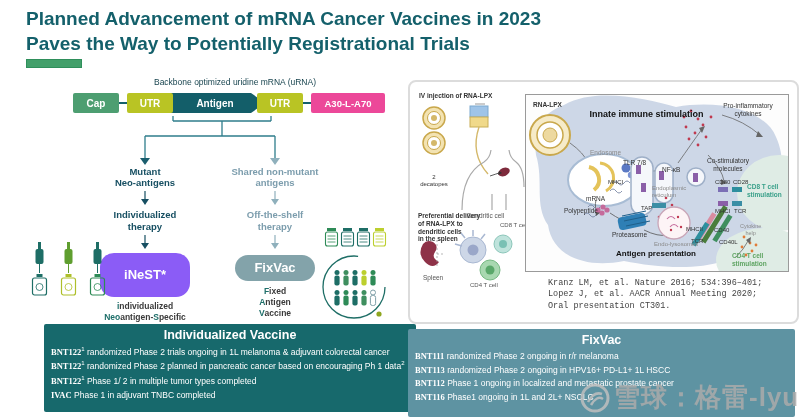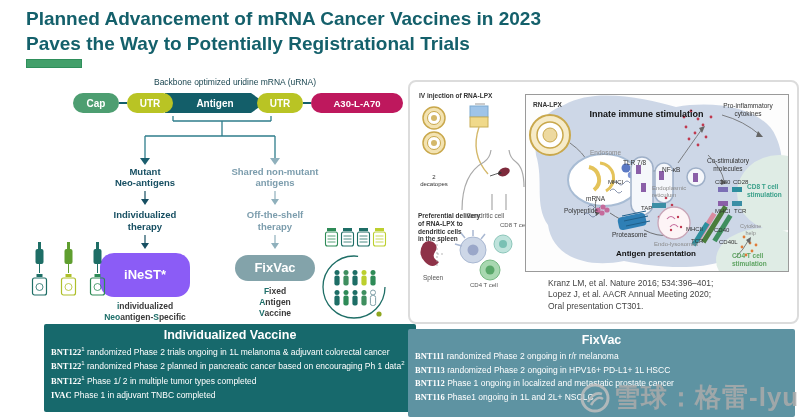--- a/index.html
+++ b/index.html
@@ -4,35 +4,35 @@
 <style>
   html,body{margin:0;padding:0;background:#fff;font-family:"Liberation Sans",sans-serif;}
   #stage{position:relative;width:800px;height:419px;background:#fff;overflow:hidden;}
   .abs{position:absolute;}
   .pre{white-space:pre-line;}
   .ctr{text-align:center;}
   
   .title{position:absolute;left:26px;top:6px;font-size:19px;font-weight:bold;color:#14606B;line-height:1.32;}
   .greenbar{position:absolute;left:26px;top:59px;width:54px;height:7px;background:#43A06B;border:1px solid #2F8F5B;}
   
-  .seg{height:20px;display:flex;align-items:center;justify-content:center;color:#fff;font-weight:bold;font-size:10px;border-radius:10px;}
+  .seg{height:20px;display:flex;align-items:center;justify-content:center;color:#fff;font-weight:bold;font-size:10px;border-radius:2px;}
   .conn{width:8px;height:2px;background:#14606B;align-self:center;}
   
   .col{position:absolute;display:flex;flex-direction:column;align-items:center;}
   .branchlbl{font-size:9.5px;font-weight:bold;line-height:1.18;text-align:center;}
   .pillbtn{display:flex;align-items:center;justify-content:center;color:#fff;font-weight:bold;font-size:13px;border-radius:14px;}
   .desc{font-size:8.5px;color:#3a3a3a;font-weight:600;line-height:1.3;text-align:center;}
   .acc{color:#1E6F6A;font-weight:bold;}
   
   .card{position:absolute;left:408px;top:80px;width:387px;height:240px;background:#fff;border:2px solid #dcdcdc;border-radius:8px;}
   .lbl{position:absolute;font-size:6.5px;color:#333;line-height:1.2;}
   .b{font-weight:bold;}
   .gray{color:#8a8a8a;}
   .innerbox{position:absolute;left:115px;top:12px;width:262px;height:176px;border:1px solid #9a9a9a;overflow:hidden;background:#fdfdfd;}
-  .cit{position:absolute;left:138px;top:196px;width:235px;font-size:8.5px;color:#444;line-height:1.35;}
+  .cit{position:absolute;left:138px;top:196px;width:235px;font-size:8.5px;color:#444;line-height:1.35;font-family:Liberation Mono, monospace;}
   
   .tbl{position:absolute;color:#fff;border-radius:2px;padding:2px 0 0 0;}
   .thead{font-size:12.5px;font-weight:bold;text-align:center;margin:2px 0 3px 0;}
   .trow{font-size:8.5px;line-height:1.6;padding-left:7px;white-space:nowrap;}
   .drug{font-weight:bold;font-family:Liberation Serif, serif;}
   sup{font-size:6px;}
   
   .wm{position:absolute;left:580px;top:380px;display:flex;align-items:center;gap:4px;z-index:20;color:rgba(170,170,170,0.85);font-size:26px;font-weight:bold;letter-spacing:1px;}
 </style>
 </head>
@@ -50,21 +50,21 @@
 
     <div class="abs ctr" style="left:60px;top:5px;width:300px;font-size:8.5px;color:#123F4A;">Backbone optimized uridine mRNA (uRNA)</div>
 
     <div class="abs" style="left:48px;top:21px;display:flex;">
       <div class="seg" style="width:46px;background:#4D9E71;">Cap</div>
       <div class="conn"></div>
       <div class="seg" style="width:46px;background:#B9C424;z-index:1;">UTR</div>
       <div class="seg" style="width:100px;background:#135E69;border-radius:0;margin:0 -8px;clip-path:polygon(0 0,86% 0,100% 50%,86% 100%,0 100%);">Antigen</div>
       <div class="seg" style="width:46px;background:#B9C424;z-index:1;">UTR</div>
       <div class="conn"></div>
-      <div class="seg" style="width:92px;background:#be185d;font-size:9.5px;">A30-L-A70</div>
+      <div class="seg" style="width:74px;background:#ec4899;font-size:9.5px;">A30-L-A70</div>
     </div>
 
     <svg class="abs" style="left:0;top:42px;" width="376" height="55">
       <path d="M148,2 V7 M246,2 V7 M148,7 H246 M197,7 V22 M120,22 H250 M120,22 V44 M250,22 V44" stroke="#2F7D8C" stroke-width="1.3" fill="none"></path>
       <polygon points="115,44 125,44 120,51" fill="#1B5E6E"></polygon>
       <polygon points="245,44 255,44 250,51" fill="#8FB0BC"></polygon>
     </svg>
 
     <div class="col" style="left:45px;top:94px;width:150px;">
       <div class="branchlbl pre" style="color:#174F62;">Mutant

